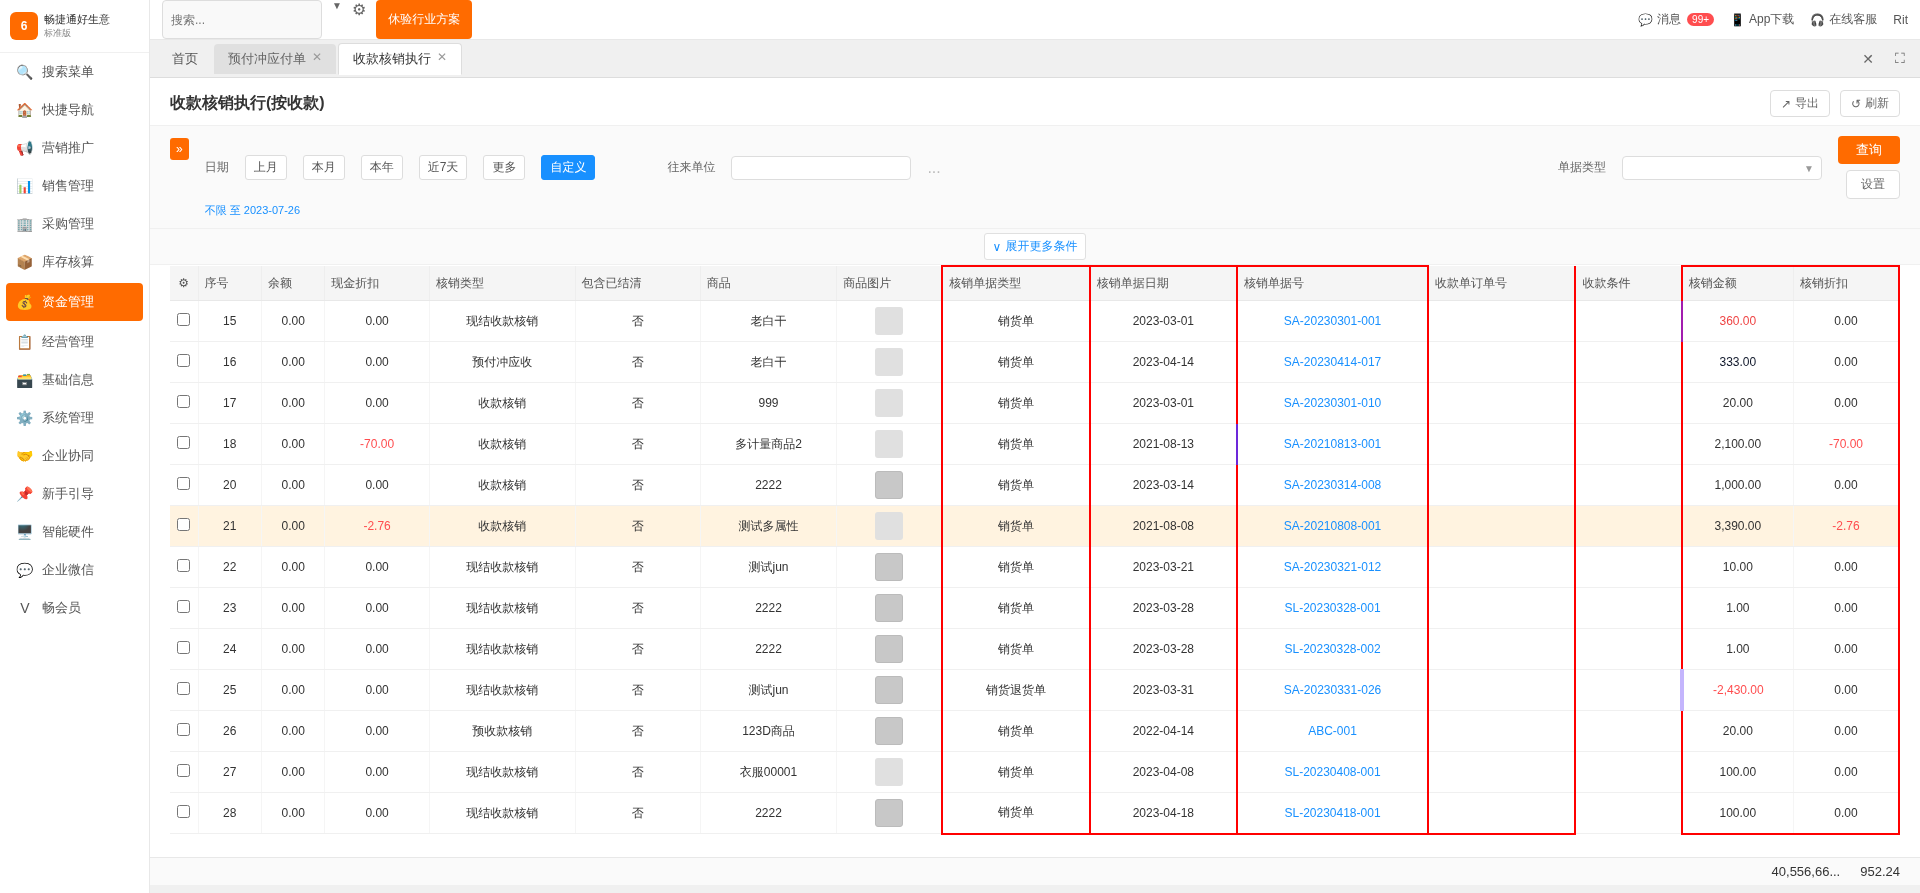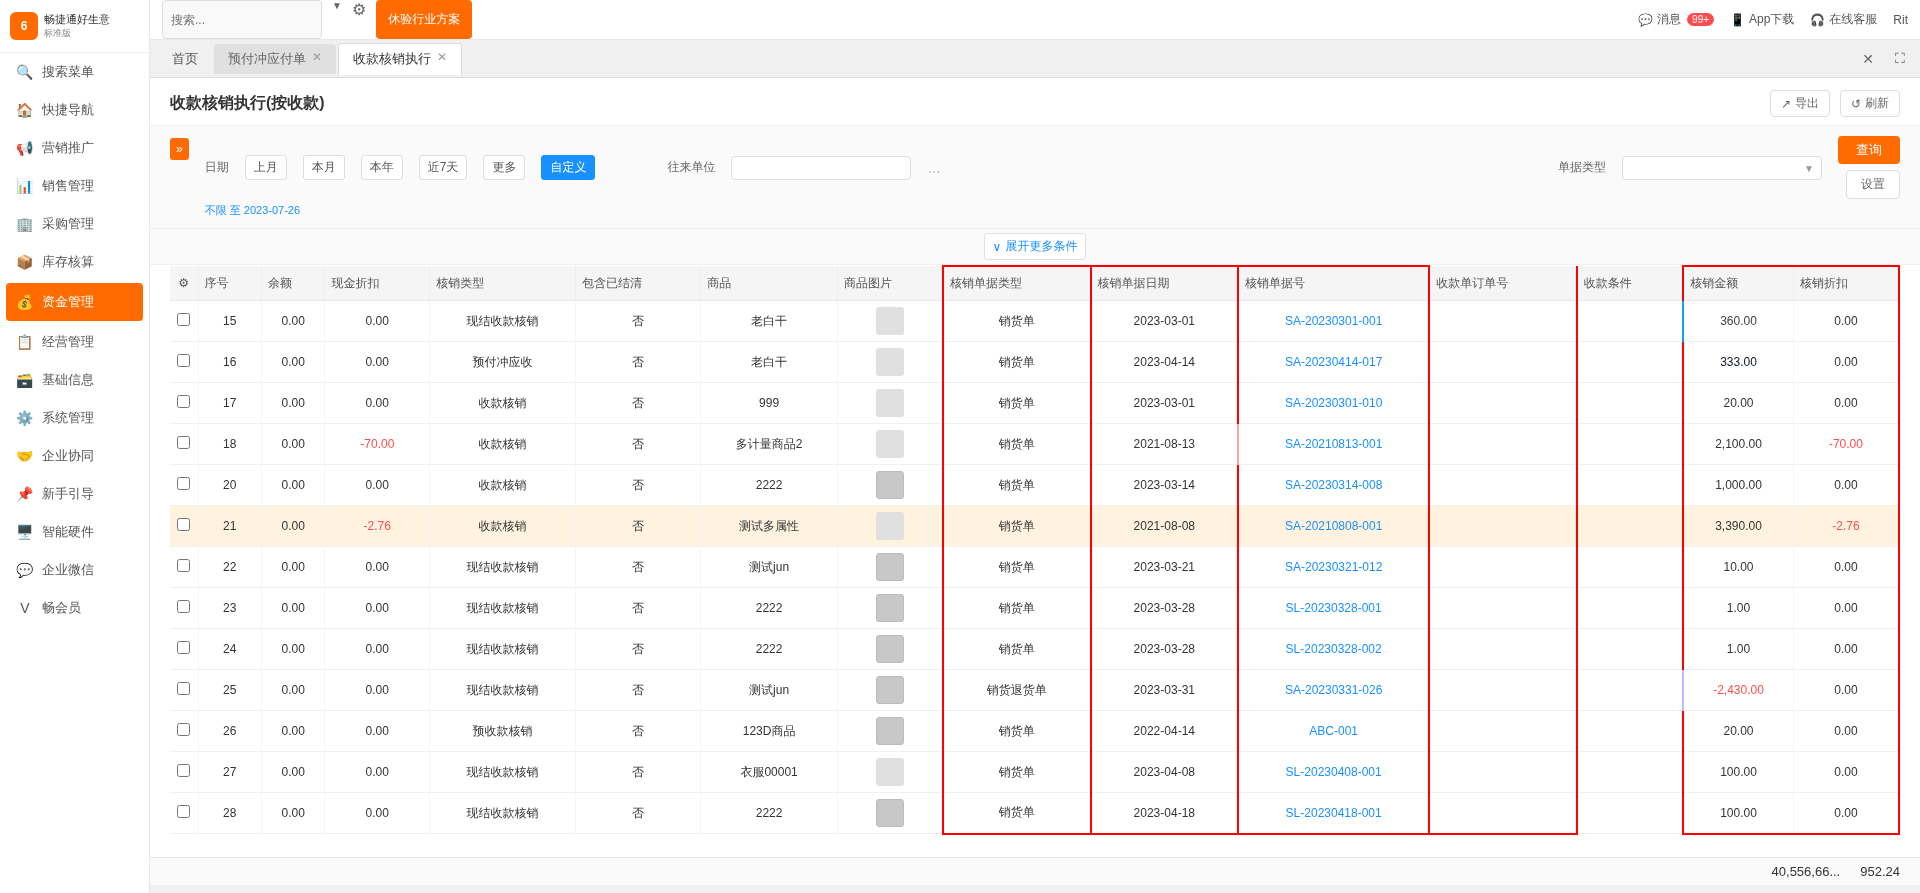--- a/index.html
+++ b/index.html
@@ -292,21 +292,21 @@
     <td style="color:#333">0.00</td>
     <td>现结收款核销</td>
     <td>否</td>
     <td>老白干</td>
     <td><span class="image-placeholder"></span></td>
     <td style="border-left:2px solid #ff0000; border-right:2px solid #ff0000;">销货单</td>
     <td style="border-right:2px solid #ff0000;">2023-03-01</td>
     <td style="border-right:2px solid #ff0000;"><span class="link-text">SA-20230301-001</span></td>
     <td style="border-right:2px solid #ff0000;"></td>
     <td></td>
-    <td style="color:#404040; border-left:2px solid #0ea5e9;margin-left:12px;">360.00</td>
+    <td style="color:#ef4444; border-left:2px solid #a21caf;margin-left:12px;">360.00</td>
     <td style="color:#333; border-right:2px solid #ff0000;">0.00</td>
   </tr>
             <tr>
     <td><input type="checkbox" style=""></td>
     <td>16</td>
     <td>0.00</td>
     <td style="color:#333">0.00</td>
     <td>预付冲应收</td>
     <td>否</td>
     <td>老白干</td>
@@ -339,21 +339,21 @@
             <tr>
     <td><input type="checkbox" style=""></td>
     <td>18</td>
     <td>0.00</td>
     <td style="color:#ff4d4f">-70.00</td>
     <td>收款核销</td>
     <td>否</td>
     <td>多计量商品2</td>
     <td><span class="image-placeholder"></span></td>
     <td style="border-left:2px solid #ff0000; border-right:2px solid #ff0000;">销货单</td>
-    <td style="border-right:2px solid #fca5a5;">2021-08-13</td>
+    <td style="border-right:2px solid #6d28d9;">2021-08-13</td>
     <td style="border-right:2px solid #ff0000;"><span class="link-text">SA-20210813-001</span></td>
     <td style="border-right:2px solid #ff0000;"></td>
     <td></td>
     <td style="color:#333; border-left:2px solid #ff0000;">2,100.00</td>
     <td style="color:#ff4d4f; border-right:2px solid #ff0000;">-70.00</td>
   </tr>
             <tr>
     <td><input type="checkbox" style=""></td>
     <td>20</td>
     <td>0.00</td>
@@ -445,21 +445,21 @@
     <td style="color:#333">0.00</td>
     <td>现结收款核销</td>
     <td>否</td>
     <td>测试jun</td>
     <td><span class="image-placeholder has-img"></span></td>
     <td style="border-left:2px solid #ff0000; border-right:2px solid #ff0000;">销货退货单</td>
     <td style="border-right:2px solid #ff0000;">2023-03-31</td>
     <td style="border-right:2px solid #ff0000;"><span class="link-text">SA-20230331-026</span></td>
     <td style="border-right:2px solid #ff0000;"></td>
     <td></td>
-    <td style="color:#ff4d4f; border-left:2px solid #c4b5fd;">-2,430.00</td>
+    <td style="color:#ff4d4f; border-left:4px solid #c4b5fd;">-2,430.00</td>
     <td style="color:#333; border-right:2px solid #ff0000;">0.00</td>
   </tr>
             <tr>
     <td><input type="checkbox" style=""></td>
     <td>26</td>
     <td>0.00</td>
     <td style="color:#333">0.00</td>
     <td>预收款核销</td>
     <td>否</td>
     <td>123D商品</td>

